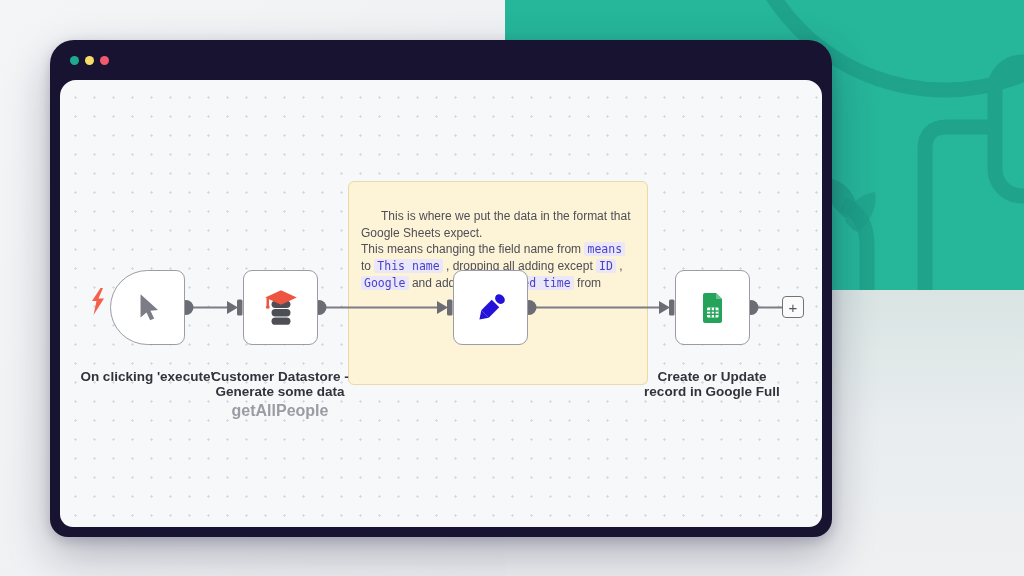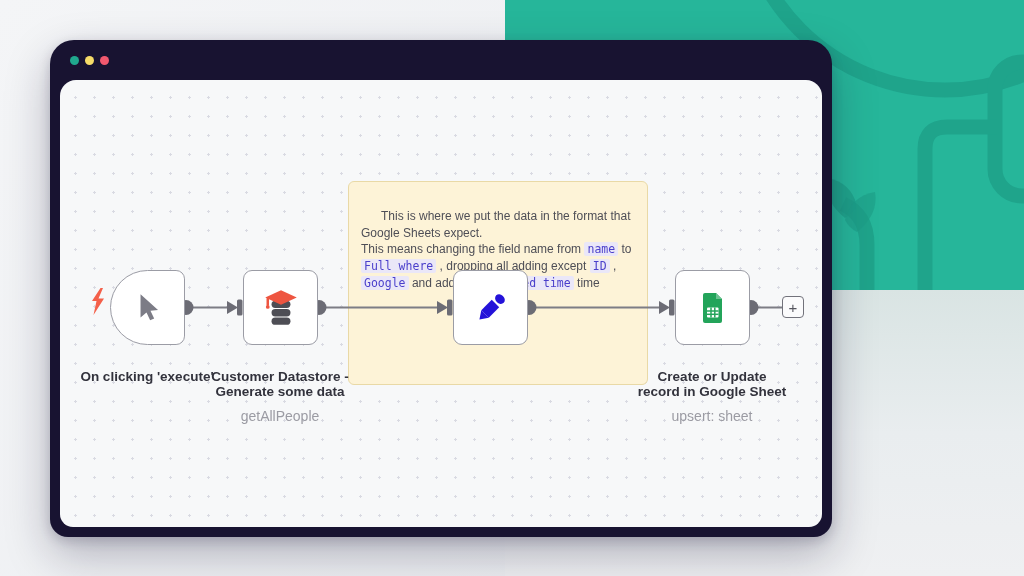--- a/index.html
+++ b/index.html
@@ -61,21 +61,21 @@
     background:#ffffff; border:1.6px solid #9b9ca5; border-radius:9px;
     display:flex; align-items:center; justify-content:center;
   }
   .node.trigger{ border-radius:38px 9px 9px 38px; }
   .label{
     position:absolute; top:273px; width:200px; transform:translateX(-50%);
     text-align:center; color:#32323c; font-size:13.5px; font-weight:700;
     line-height:1.15; white-space:pre-line;
   }
   .sublabel{
-    margin-top:8px; font-size:14px; font-weight:400; color:#9b9ba3;
+    margin-top:2px; font-size:16px; font-weight:700; color:#9b9ba3;
   }
   .add-btn{
     position:absolute; left:722px; top:216px; width:22px; height:22px;
     background:#fbfbfc; border:1.6px solid #72727b; border-radius:4px;
     display:flex; align-items:center; justify-content:center;
     font-size:15px; line-height:1; color:#55555e; cursor:pointer;
   }
   .bolt{ position:absolute; left:30px; top:208px; }
 </style>
 </head>
@@ -102,21 +102,21 @@
   <div class="titlebar">
     <span class="dot" style="background:#20a88e"></span>
     <span class="dot" style="background:#f6dc68"></span>
     <span class="dot" style="background:#f2596f"></span>
   </div>
 
   <div class="canvas">
 
     <div class="sticky">
       <span><span>This is where we put the data in the format that Google Sheets expect.
-This means changing the field name from </span><code>name</code><span> to </span><code>Full where</code><span> , dropping all adding except </span><code>ID</code><span> , </span><code>Google</code><span> and adding a </span><code>Created time</code><span> time</span></span>
+This means changing the field name from </span><code>means</code><span> to </span><code>This name</code><span> , dropping all adding except </span><code>ID</code><span> , </span><code>Google</code><span> and adding a </span><code>Created time</code><span> from</span></span>
     </div>
 
     <svg class="wires">
       <g stroke="#7d7d85" stroke-width="2">
         <line x1="130" y1="227.5" x2="168" y2="227.5"></line>
         <line x1="263" y1="227.5" x2="378" y2="227.5"></line>
         <line x1="473" y1="227.5" x2="600" y2="227.5"></line>
         <line x1="695" y1="227.5" x2="722" y2="227.5"></line>
       </g>
       <g fill="#6c6c75">
@@ -184,22 +184,21 @@
         <g stroke="#23a45a" stroke-width="1.5">
           <line x1="14" y1="23" x2="25.5" y2="23"></line>
           <line x1="14" y1="26.3" x2="25.5" y2="26.3"></line>
           <line x1="18" y1="19.5" x2="18" y2="29.5"></line>
           <line x1="21.8" y1="19.5" x2="21.8" y2="29.5"></line>
         </g>
       </svg>
     </div>
     <div class="label" style="left:652px">
       <span>Create or Update
-record in Google Sheet</span>
-      <div class="sublabel">upsert: sheet</div>
+record in Google Full</span>
     </div>
 
     <div class="add-btn">
       <span>+</span>
     </div>
 
   </div>
 </div>
 
 </body></html>

